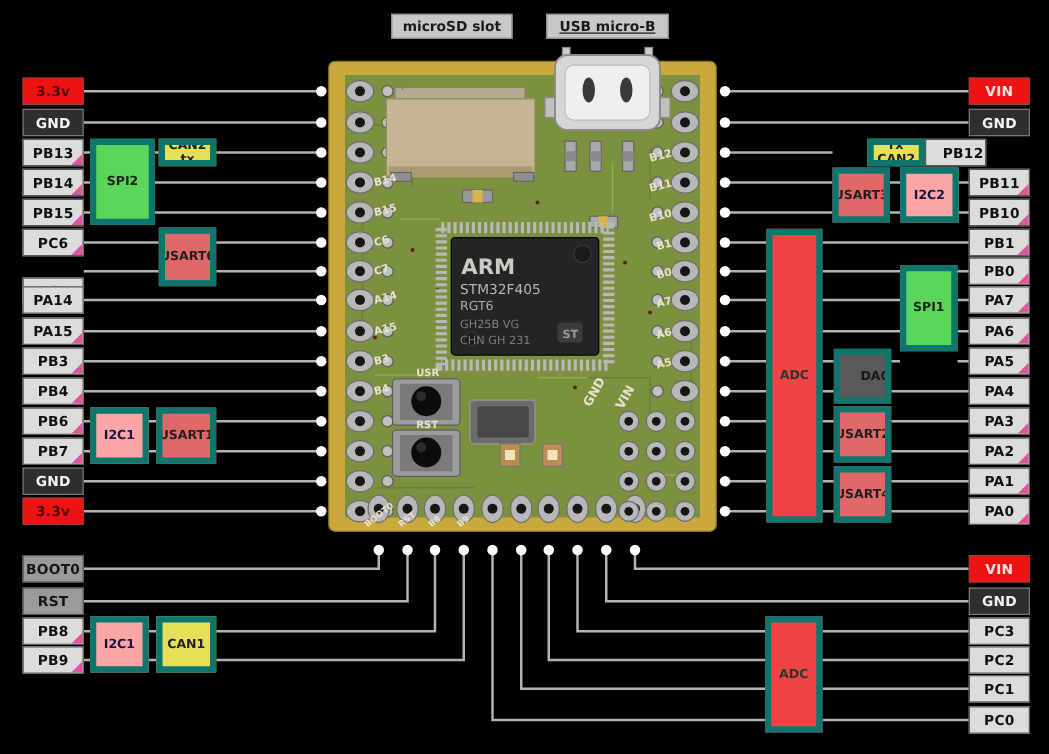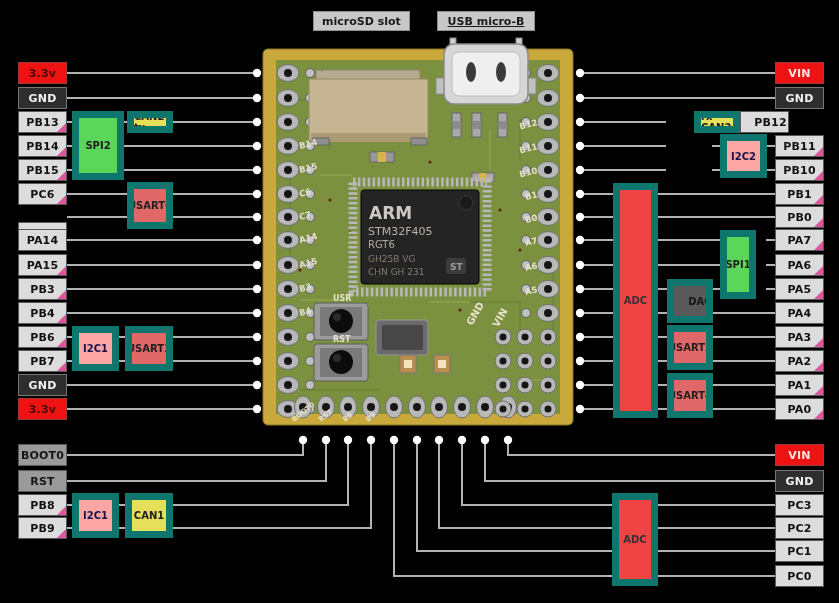--- a/index.html
+++ b/index.html
@@ -9,23 +9,23 @@
   .pin{position:absolute;width:49px;height:22px;box-sizing:border-box;
        background:#dcdcdc;border:1px solid #5a5a5a;color:#111;
        font-size:11px;font-weight:bold;display:flex;align-items:center;justify-content:center;
        letter-spacing:.2px;overflow:hidden;}
   .pin.v33{background:#ee1212;color:#4a0a0a;border-color:#9a3a3a;}
   .pin.vin{background:#ee1212;color:#ffe2e2;border-color:#9a3a3a;}
   .pin.gnd{background:#2e2e2e;color:#f2f2f2;border-color:#777;}
   .pin.system{background:#9a9a9a;color:#151515;border-color:#5a5a5a;}
   .pin .pwm{position:absolute;right:0;bottom:0;width:0;height:0;
             border-left:9px solid transparent;border-bottom:9px solid #e0569e;}
-  .fbox{position:absolute;box-sizing:border-box;border:7px solid #0f766e;
+  .fbox{position:absolute;box-sizing:border-box;border:5px solid #0f766e;
         display:flex;align-items:center;justify-content:center;
-        font-size:10px;font-weight:bold;color:#202020;text-align:left;overflow:hidden;}
+        font-size:10px;font-weight:bold;color:#202020;text-align:center;overflow:hidden;}
   .fbox.spi{background:#5bd65b;}
   .fbox.can{background:#e6df5a;}
   .fbox.usart{background:#e06868;}
   .fbox.i2c{background:#fca5a5;color:#16124a;}
   .fbox.adc{background:#ef4444;color:#333;}
   .fbox.dac{background:#595959;color:#171717;padding-left:20px;}
   .toplabel{position:absolute;height:20px;background:#c8c8c8;border:1px solid #8f8f8f;
         box-sizing:border-box;color:#1a1a1a;font-size:11px;font-weight:bold;
         display:flex;align-items:center;justify-content:center;}
 </style>
@@ -449,21 +449,22 @@
   <div class="pin" style="left:775px;top:565px;">PC0</div>
 
   <div class="fbox spi" style="left:72px;top:111px;width:52px;height:69px;">SPI2</div>
   <div class="fbox can" style="left:127px;top:111px;width:46px;height:22px;">CAN2 tx</div>
   <div class="fbox usart" style="left:127px;top:182px;width:46px;height:47px;">USART6</div>
   <div class="fbox i2c" style="left:72px;top:326px;width:47px;height:45px;">I2C1</div>
   <div class="fbox usart" style="left:125px;top:326px;width:48px;height:45px;">USART1</div>
   <div class="fbox i2c" style="left:72px;top:493px;width:47px;height:45px;">I2C1</div>
   <div class="fbox can" style="left:125px;top:493px;width:48px;height:45px;">CAN1</div>
   <div class="fbox can" style="left:666px;top:111px;width:46px;height:22px;margin-left:28px;">rx CAN2</div>
+  <div class="fbox usart" style="left:666px;top:134px;width:46px;height:44px;">USART3</div>
   <div class="fbox i2c" style="left:720px;top:134px;width:47px;height:44px;">I2C2</div>
   <div class="fbox adc" style="left:613px;top:183px;width:45px;height:235px;">ADC</div>
-  <div class="fbox spi" style="left:720px;top:230px;width:36px;height:69px;">SPI1</div>
+  <div class="fbox spi" style="left:720px;top:212px;width:46px;height:69px;">SPI1</div>
   <div class="fbox dac" style="left:667px;top:279px;width:46px;height:44px;">DAC</div>
   <div class="fbox usart" style="left:667px;top:325px;width:46px;height:45px;">USART2</div>
   <div class="fbox usart" style="left:667px;top:373px;width:46px;height:45px;">USART4</div>
   <div class="fbox adc" style="left:612px;top:493px;width:46px;height:93px;">ADC</div>
 
 </div>
 
 </body></html>

